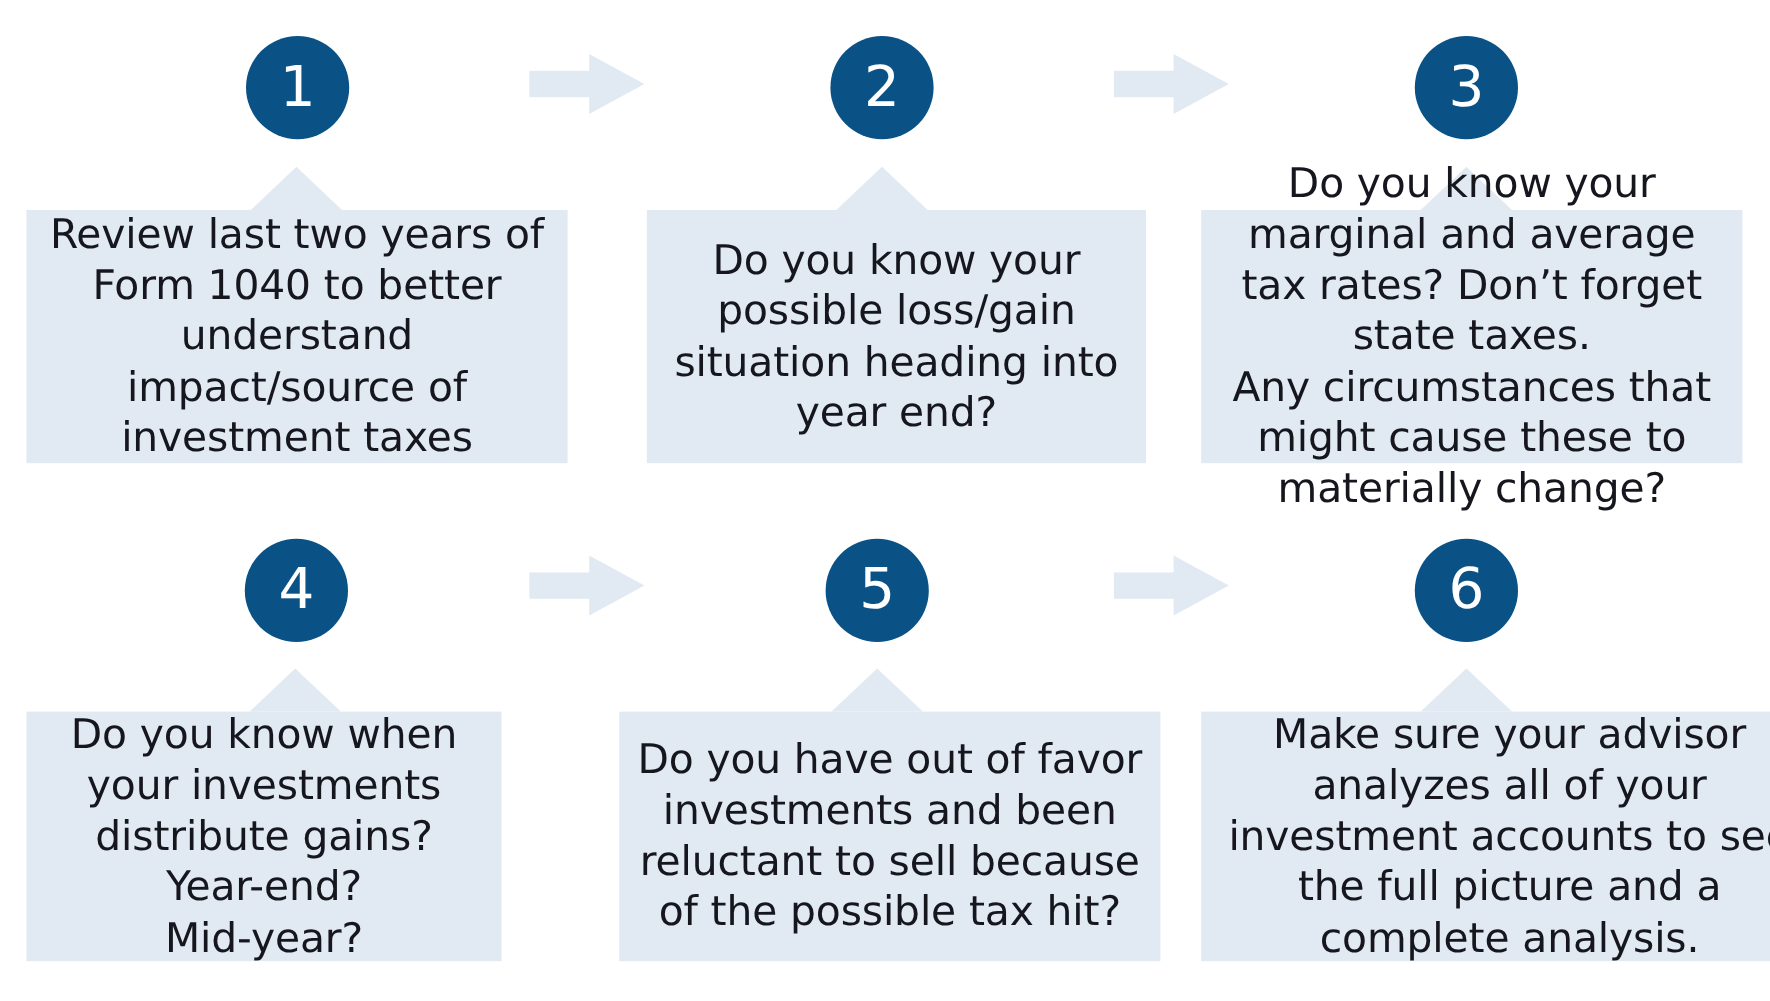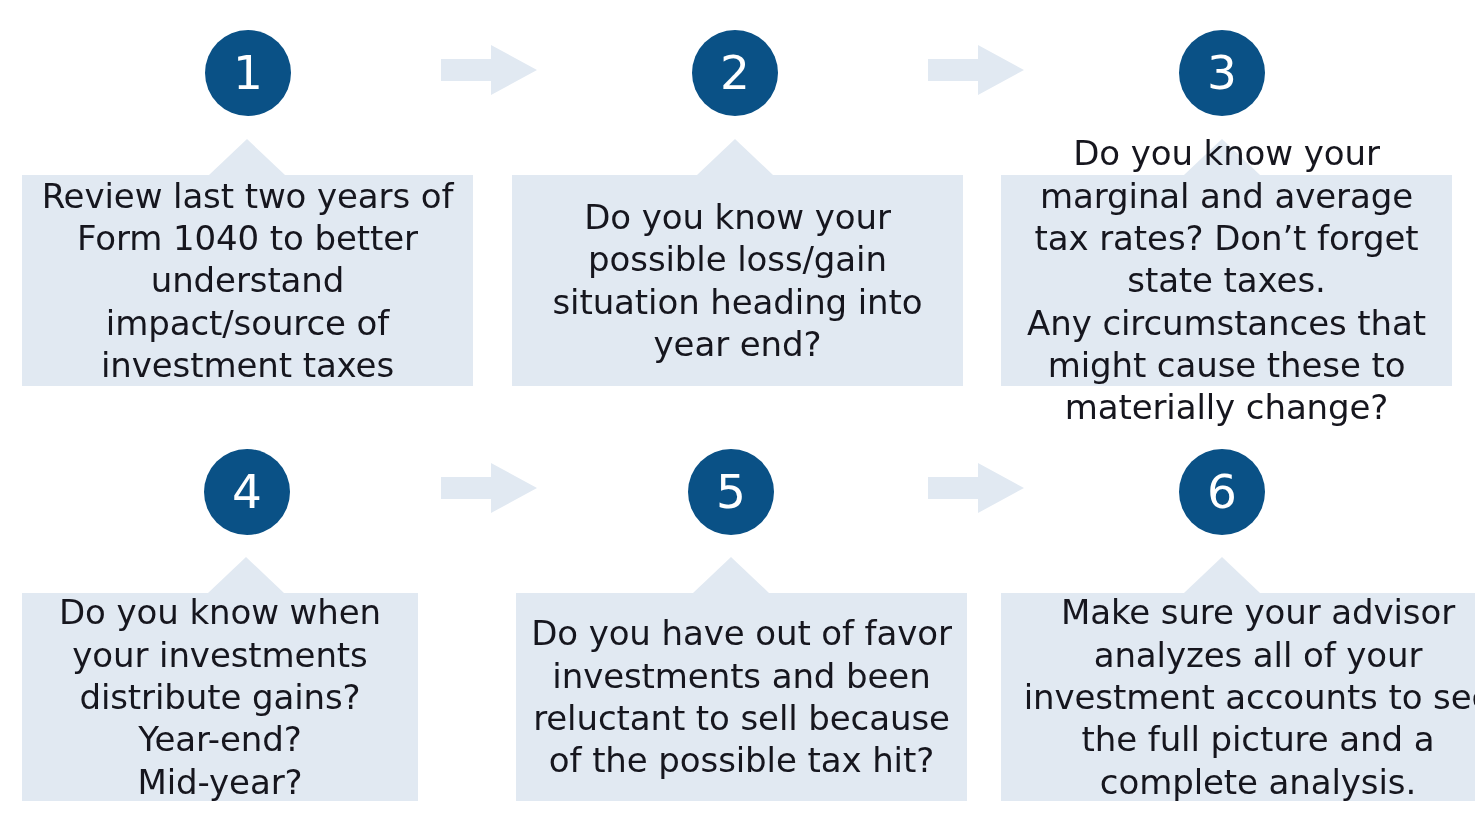--- a/index.html
+++ b/index.html
@@ -99,21 +99,21 @@
     <svg width="98" height="56" viewBox="0 0 98 56" xmlns="http://www.w3.org/2000/svg">
       <polygon points="0,17 50,17 50,3 96,28 50,53 50,39 0,39" fill="#E1E9F2"></polygon>
     </svg>
   </div>
 
   <div class="step">
     <div class="circle" style="left:692px; top:30px;">
       <span class="circle-num">2</span>
     </div>
     <div class="pointer" style="left:697px; top:139px;"></div>
-    <div class="callout" style="left:512px; top:175px; width:451px; height:211px;">
+    <div class="callout" style="left:539px; top:175px; width:416px; height:211px;">
       <div class="callout-text">Do you know your possible loss/gain situation heading into year end?</div>
     </div>
   </div>
 
   <div class="arrow" style="left:928px; top:42px;">
     <svg width="98" height="56" viewBox="0 0 98 56" xmlns="http://www.w3.org/2000/svg">
       <polygon points="0,17 50,17 50,3 96,28 50,53 50,39 0,39" fill="#E1E9F2"></polygon>
     </svg>
   </div>
 

